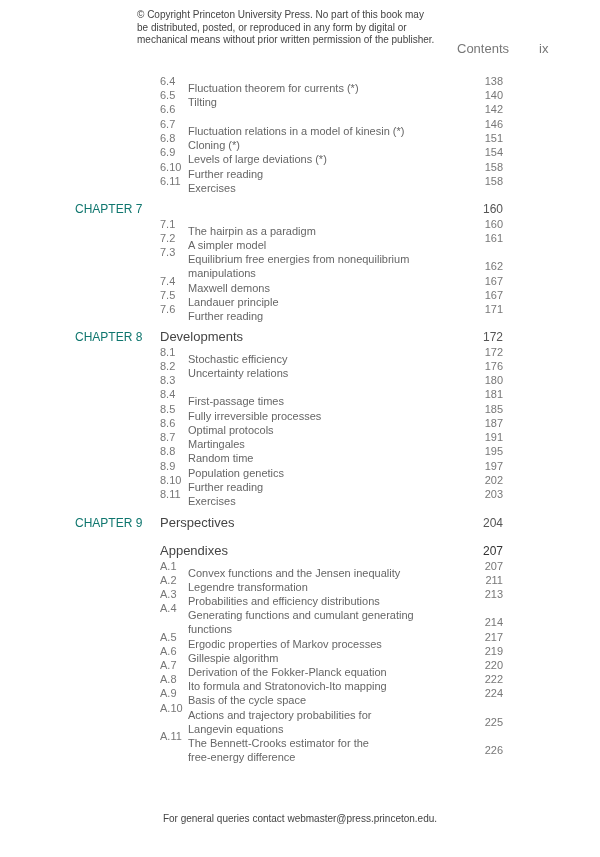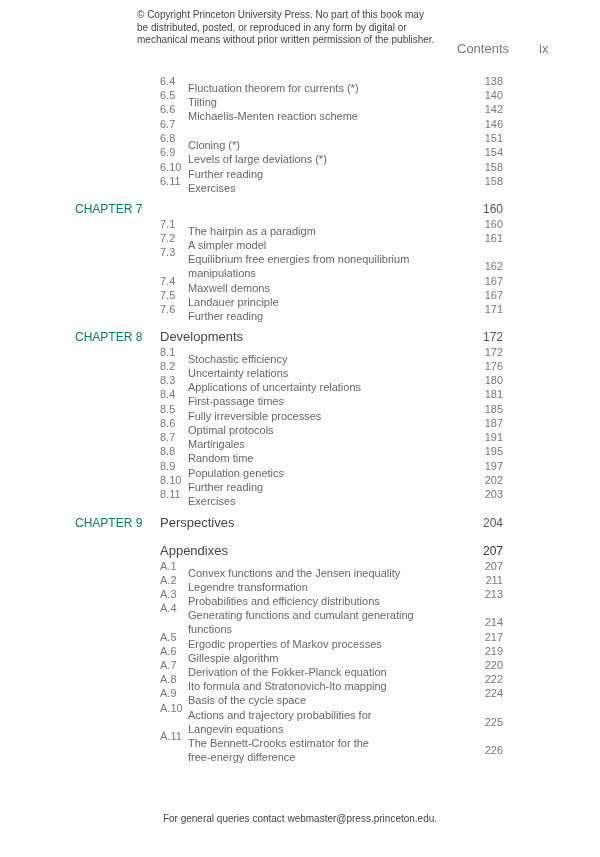--- a/index.html
+++ b/index.html
@@ -36,25 +36,25 @@
       <span class="title">Fluctuation theorem for currents (*)</span>
       <span class="page">138</span>
     </div>
   <div class="row" style="top:88px">
       <span class="num">6.5</span>
       <span class="title">Tilting</span>
       <span class="page">140</span>
     </div>
   <div class="row" style="top:102px">
       <span class="num">6.6</span>
-      <span class="title">Michaelis-Menten reaction scheme</span>
       <span class="page">142</span>
     </div>
   <div class="row" style="top:117px">
       <span class="num">6.7</span>
+      <span class="title">Fluctuation relations in a model of kinesin (*)</span>
       <span class="page">146</span>
     </div>
   <div class="row" style="top:131px">
       <span class="num">6.8</span>
       <span class="title">Cloning (*)</span>
       <span class="page">151</span>
     </div>
   <div class="row" style="top:145px">
       <span class="num">6.9</span>
       <span class="title">Levels of large deviations (*)</span>
@@ -119,21 +119,20 @@
       <span class="title">Stochastic efficiency</span>
       <span class="page">172</span>
     </div>
   <div class="row" style="top:359px">
       <span class="num">8.2</span>
       <span class="title">Uncertainty relations</span>
       <span class="page">176</span>
     </div>
   <div class="row" style="top:373px">
       <span class="num">8.3</span>
-      <span class="title">Applications of uncertainty relations</span>
       <span class="page">180</span>
     </div>
   <div class="row" style="top:387px">
       <span class="num">8.4</span>
       <span class="title">First-passage times</span>
       <span class="page">181</span>
     </div>
   <div class="row" style="top:402px">
       <span class="num">8.5</span>
       <span class="title">Fully irreversible processes</span>

